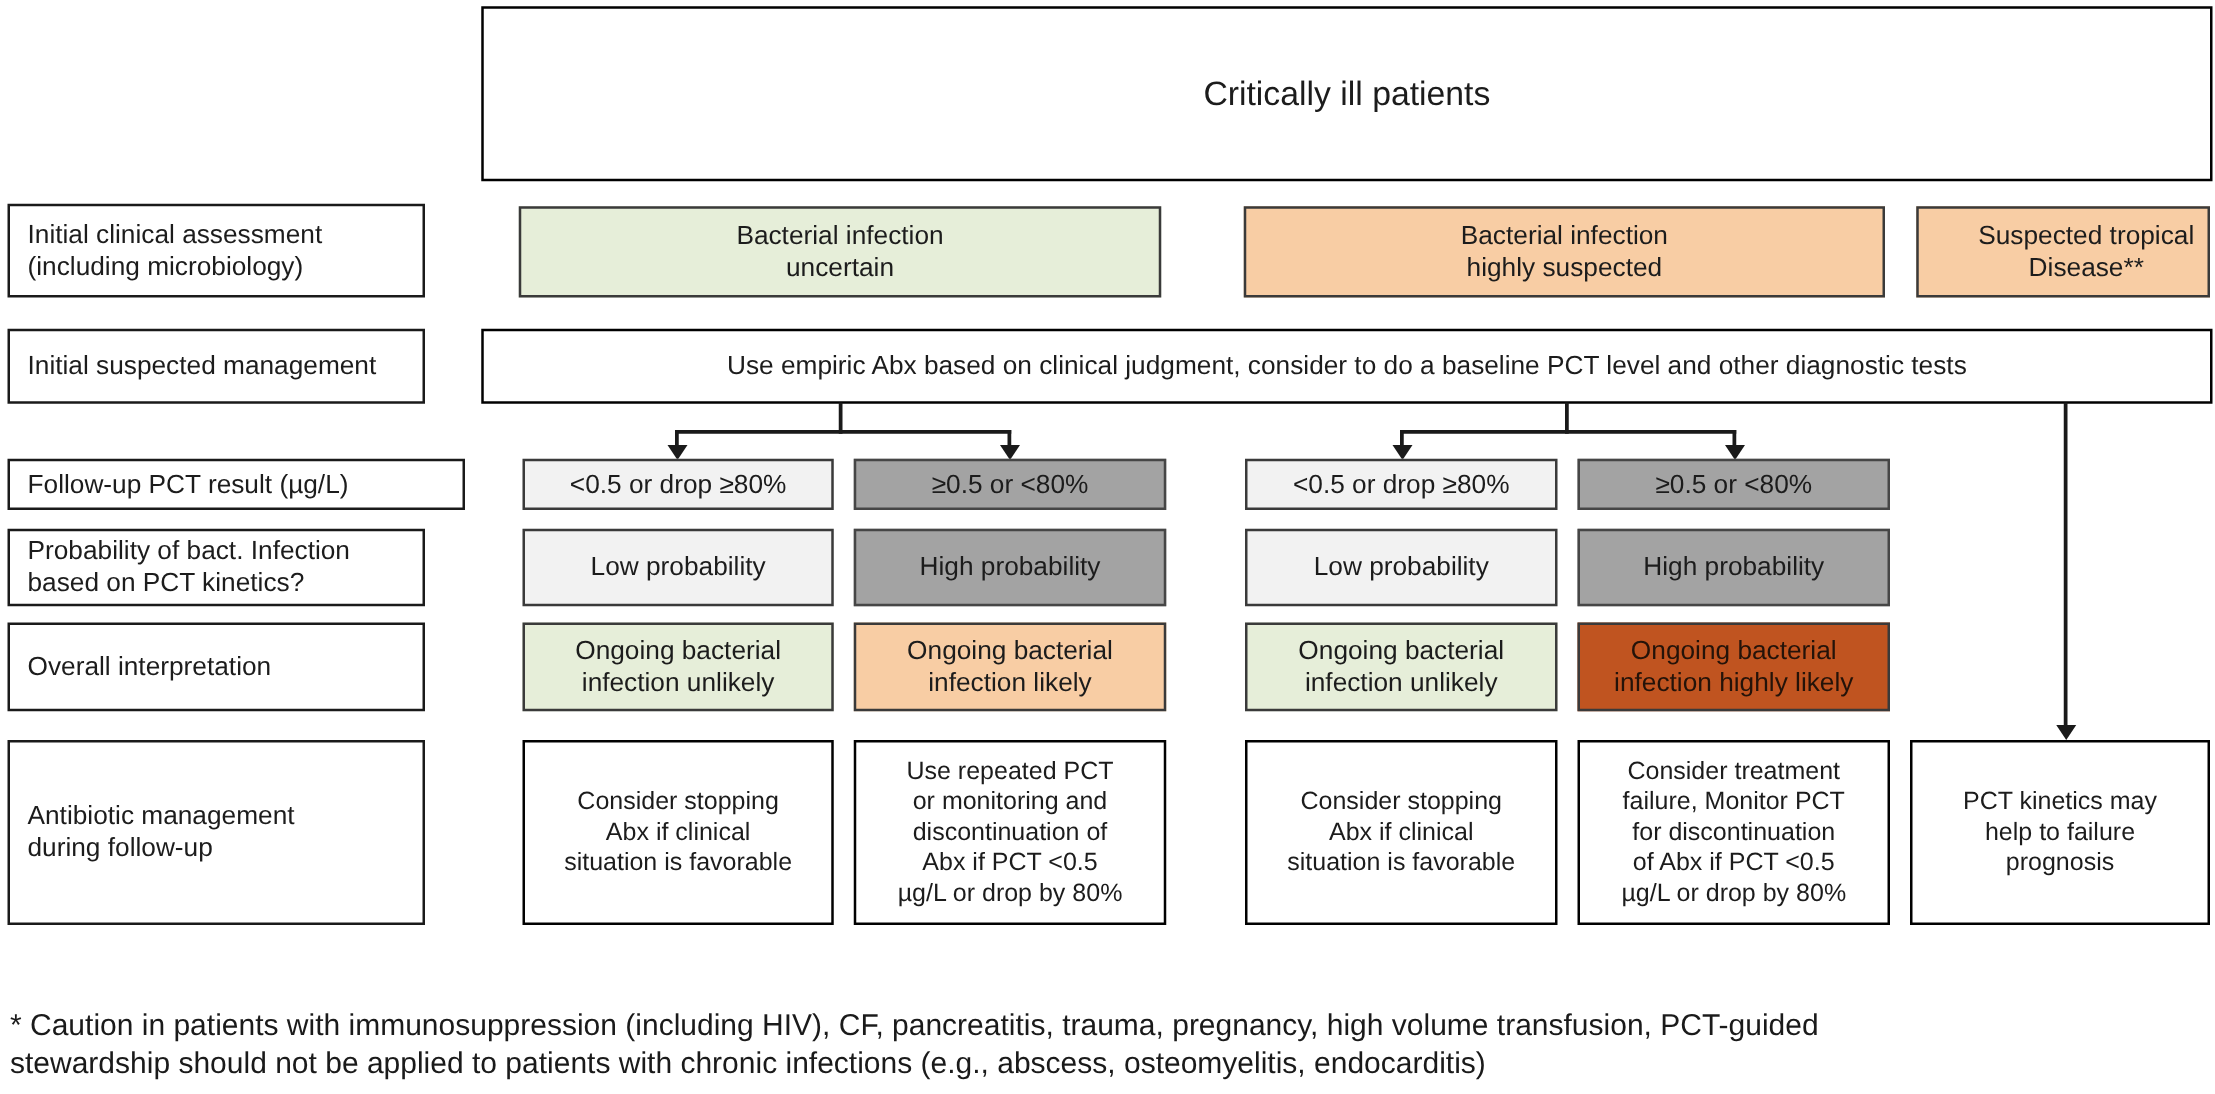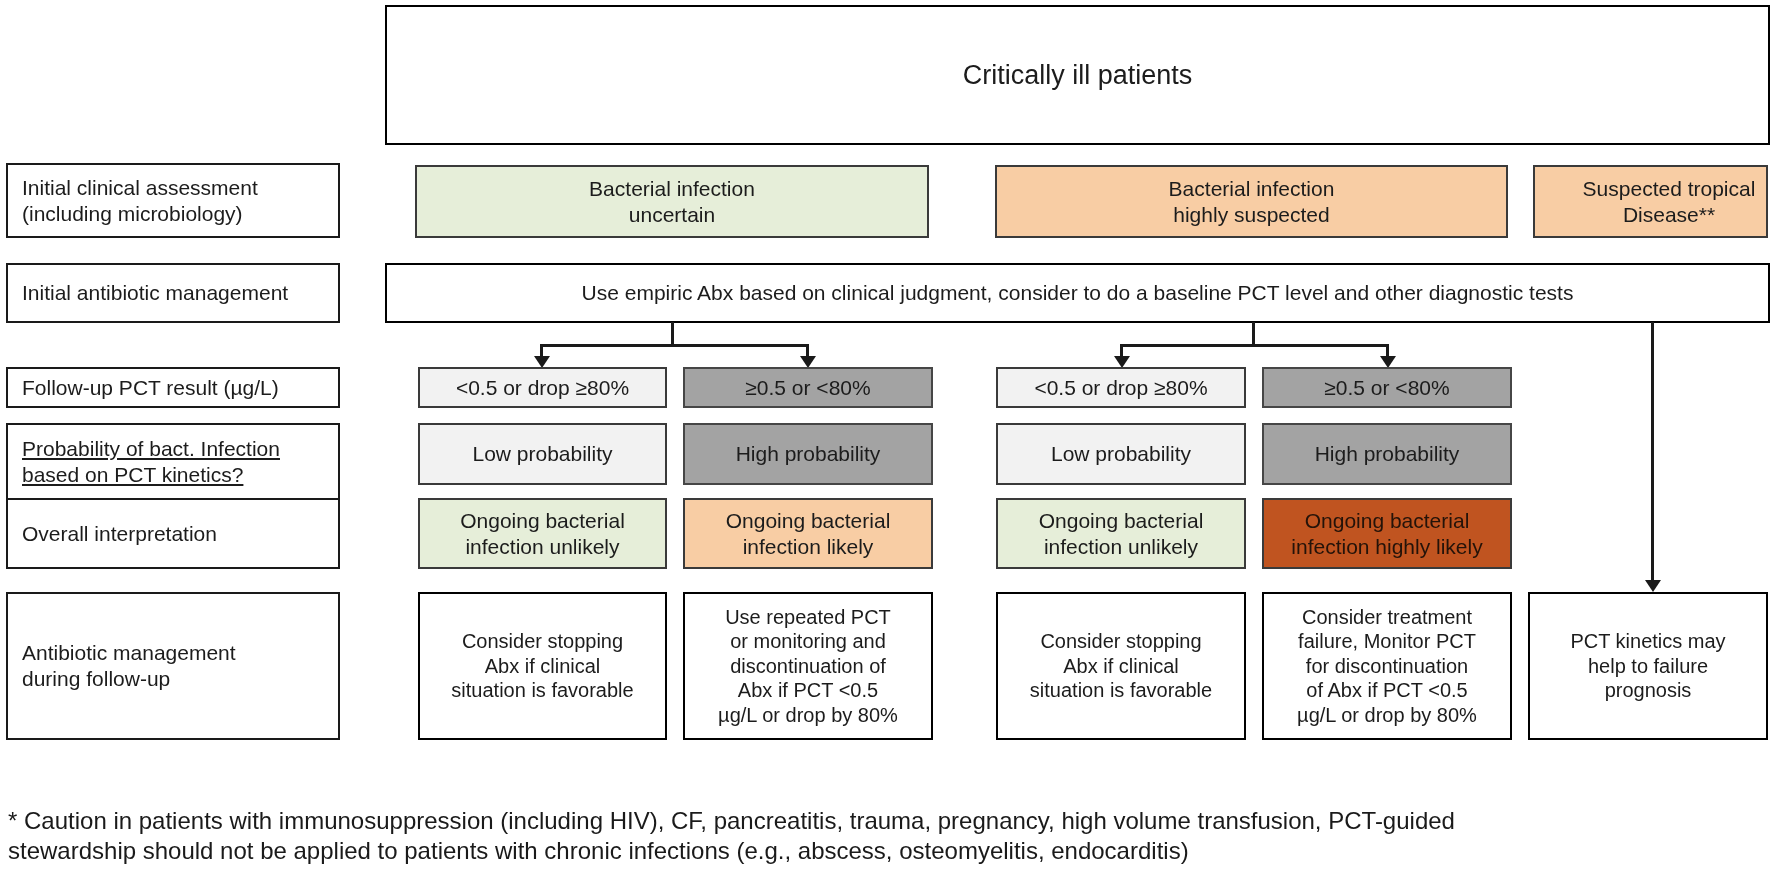--- a/index.html
+++ b/index.html
@@ -28,23 +28,23 @@
 </style>
 </head>
 <body>
 
 <div id="stage">
 
   <div class="bx top" style="left:385px;top:5px;width:1385px;height:140px;">Critically ill patients</div>
 
   <div class="bx label" style="left:6px;top:163px;width:334px;height:75px;">Initial clinical assessment
 (including microbiology)</div>
-  <div class="bx label" style="left:6px;top:263px;width:334px;height:60px;">Initial antibiotic management</div>
-  <div class="bx label" style="left:6px;top:367px;width:334px;height:41px;">Follow-up PCT result (µg/L)</div>
-  <div class="bx label" style="left:6px;top:423px;width:334px;height:77px;text-decoration:underline;">Probability of bact. Infection
+  <div class="bx label" style="left:6px;top:263px;width:334px;height:60px;">Initial suspected management</div>
+  <div class="bx label" style="left:6px;top:367px;width:366px;height:41px;">Follow-up PCT result (µg/L)</div>
+  <div class="bx label" style="left:6px;top:423px;width:334px;height:62px;">Probability of bact. Infection
 based on PCT kinetics?</div>
   <div class="bx label" style="left:6px;top:498px;width:334px;height:71px;">Overall interpretation</div>
   <div class="bx label" style="left:6px;top:592px;width:334px;height:148px;">Antibiotic management
 during follow-up</div>
 
   <div class="bx green" style="left:415px;top:165px;width:514px;height:73px;">Bacterial infection
 uncertain</div>
   <div class="bx peach" style="left:995px;top:165px;width:513px;height:73px;">Bacterial infection
 highly suspected</div>
   <div class="bx peach" style="left:1533px;top:165px;width:235px;height:73px;padding-left:37px;">Suspected tropical

